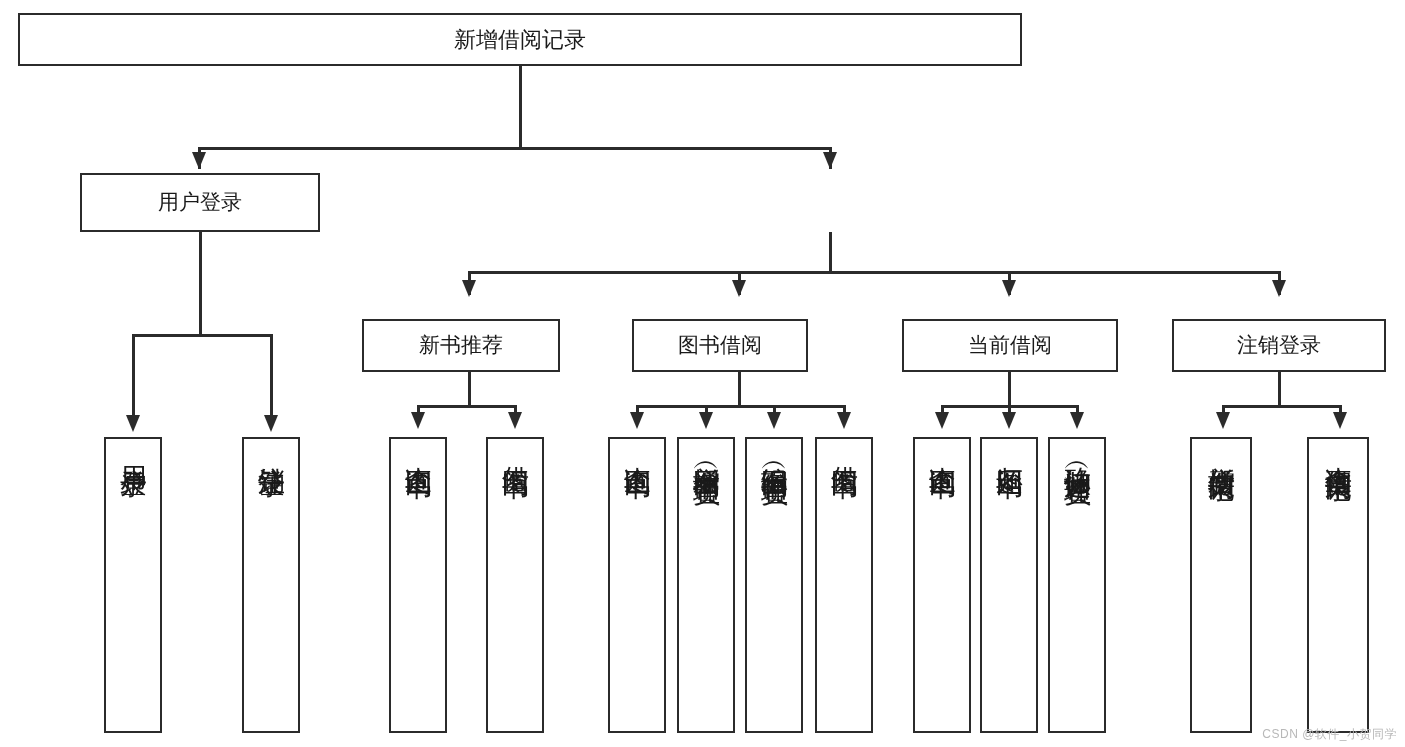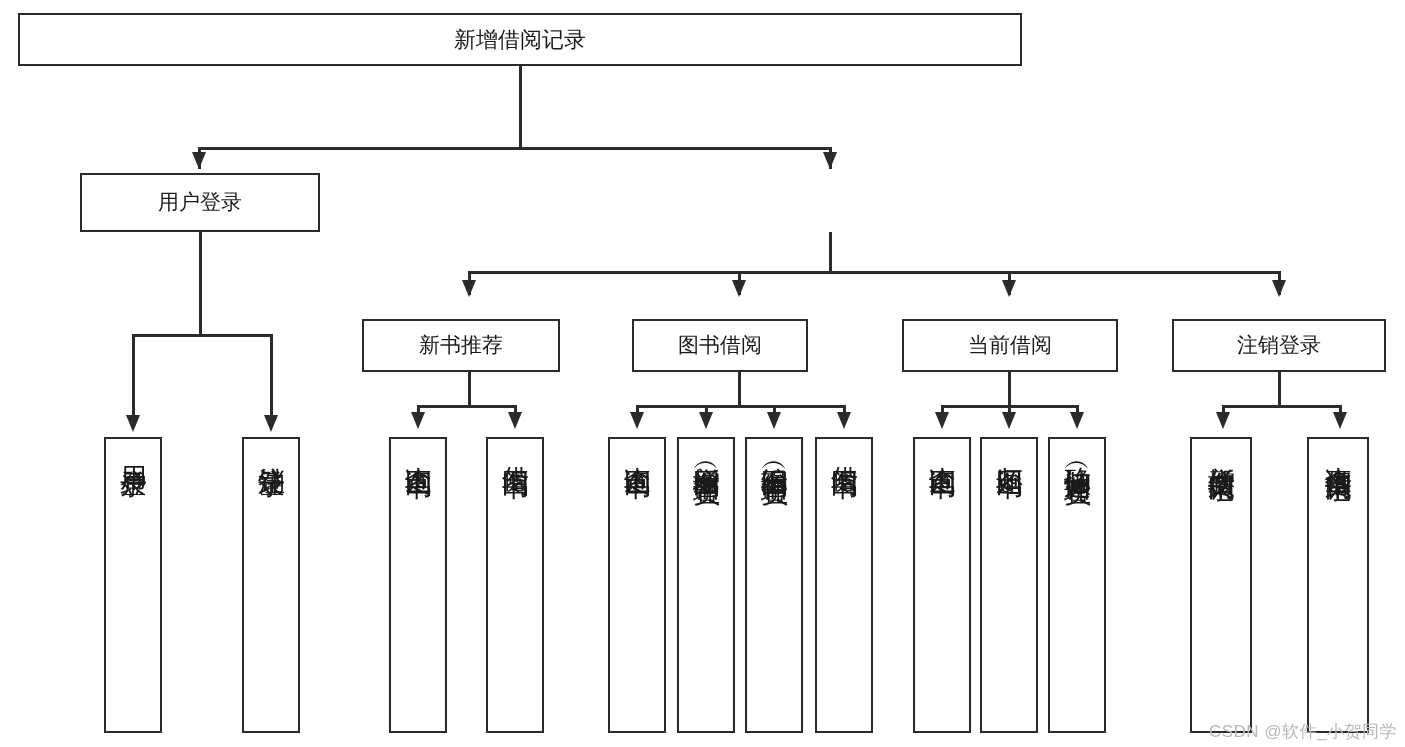--- a/index.html
+++ b/index.html
@@ -60,21 +60,21 @@
     width: 0;
     height: 0;
     border-left: 7px solid transparent;
     border-right: 7px solid transparent;
     border-top: 17px solid #2b2b2b;
   }
   #watermark {
     position: absolute;
     right: 8px;
     bottom: 4px;
-    font-size: 17px;
+    font-size: 12px;
     color: #b8b8b8;
     letter-spacing: 0.5px;
     white-space: nowrap;
     pointer-events: none;
   }
 </style>
 </head>
 <body>
 
 <div id="canvas">

